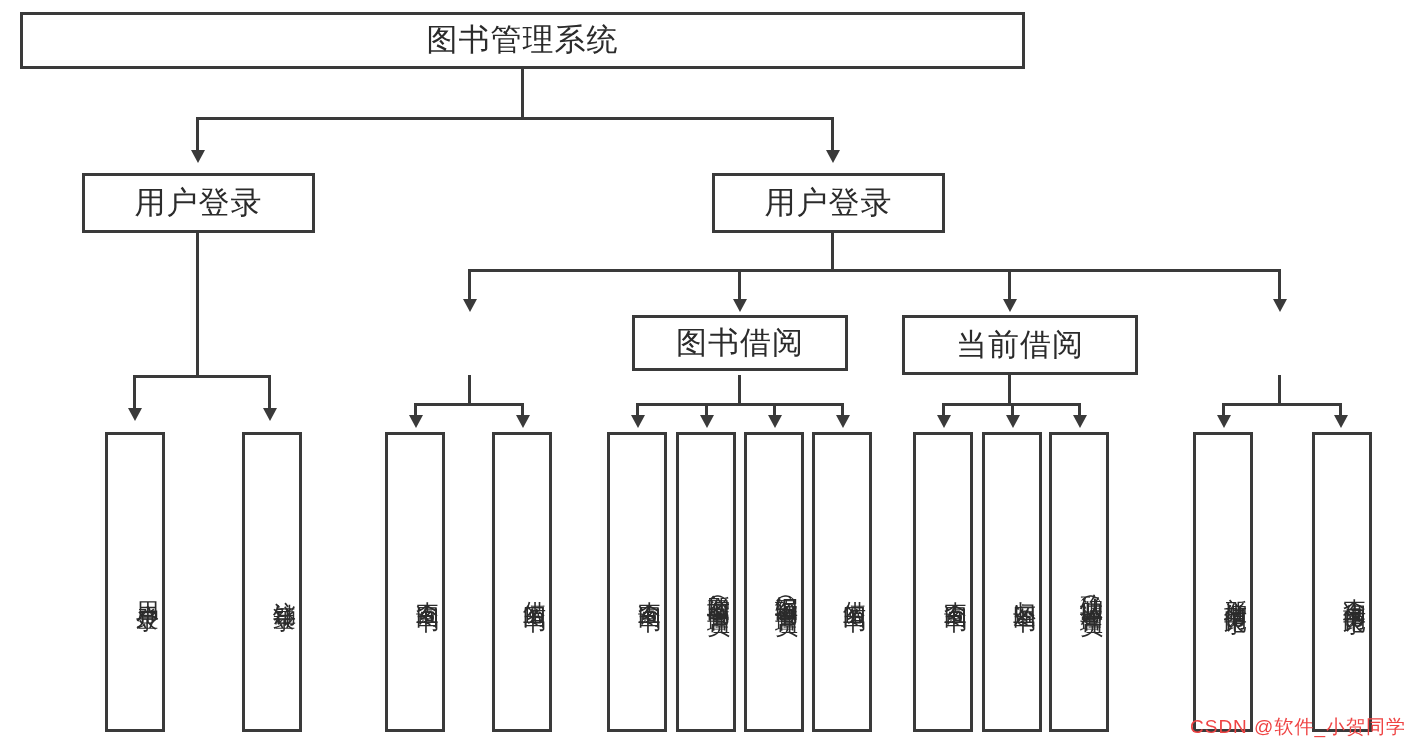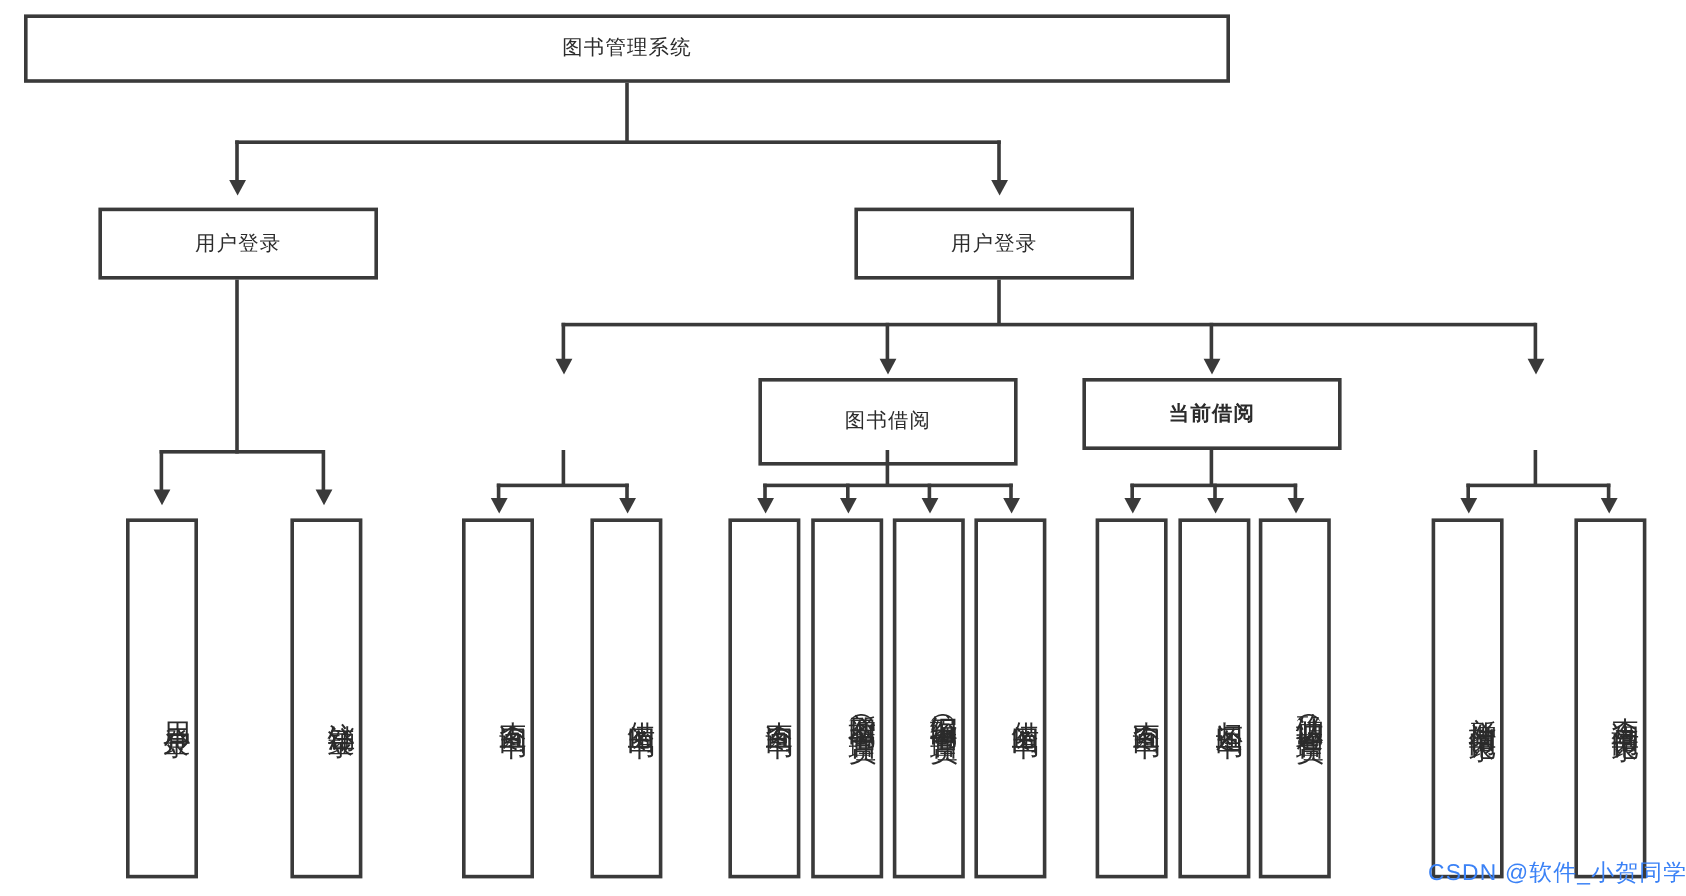--- a/index.html
+++ b/index.html
@@ -21,21 +21,21 @@
     position: absolute;
     box-sizing: border-box;
     border: 3px solid #3a3a3a;
     background: #ffffff;
     display: flex;
     align-items: center;
     justify-content: center;
     color: #2b2b2b;
   }
   .node.horizontal {
-    font-size: 17px;
+    font-size: 31px;
     letter-spacing: 1px;
     line-height: 1.1;
   }
   .node.vertical {
     writing-mode: vertical-rl;
     text-orientation: upright;
     font-size: 23px;
     line-height: 1.25;
     letter-spacing: 3px;
     align-items: flex-start;
@@ -57,21 +57,21 @@
   .arrow {
     position: absolute;
     width: 0;
     height: 0;
     border-left: 7px solid transparent;
     border-right: 7px solid transparent;
     border-top: 13px solid #3a3a3a;
   }
   .watermark {
     position: absolute;
-    color: #3b82f6;
+    color: #ef4444;
     font-size: 19px;
     letter-spacing: 1px;
     white-space: nowrap;
   }
 </style>
 </head>
 <body>
 
 <div id="canvas">
 
@@ -107,24 +107,24 @@
   <div class="connector h" style="left:468px; top:269px; width:812px; height:3px;"></div>
   <div class="connector v" style="left:468px; top:269px; width:3px; height:32px;"></div>
   <div class="arrow" style="left:463px; top:299px;"></div>
   <div class="connector v" style="left:738px; top:269px; width:3px; height:32px;"></div>
   <div class="arrow" style="left:733px; top:299px;"></div>
   <div class="connector v" style="left:1008px; top:269px; width:3px; height:32px;"></div>
   <div class="arrow" style="left:1003px; top:299px;"></div>
   <div class="connector v" style="left:1278px; top:269px; width:3px; height:32px;"></div>
   <div class="arrow" style="left:1273px; top:299px;"></div>
 
-  <div class="node horizontal" style="left:632px; top:315px; width:216px; height:73px;">
+  <div class="node horizontal" style="left:632px; top:315px; width:216px; height:56px;">
     <span>图书借阅</span>
   </div>
-  <div class="node horizontal" style="left:902px; top:315px; width:216px; height:60px;font-weight:bold;">
+  <div class="node horizontal" style="left:902px; top:315px; width:236px; height:60px;">
     <span>当前借阅</span>
   </div>
 
   <div class="connector v" style="left:468px; top:375px; width:3px; height:30px;"></div>
   <div class="connector h" style="left:414px; top:403px; width:110px; height:3px;"></div>
   <div class="connector v" style="left:414px; top:403px; width:3px; height:14px;"></div>
   <div class="arrow" style="left:409px; top:415px;"></div>
   <div class="connector v" style="left:521px; top:403px; width:3px; height:14px;"></div>
   <div class="arrow" style="left:516px; top:415px;"></div>
 

